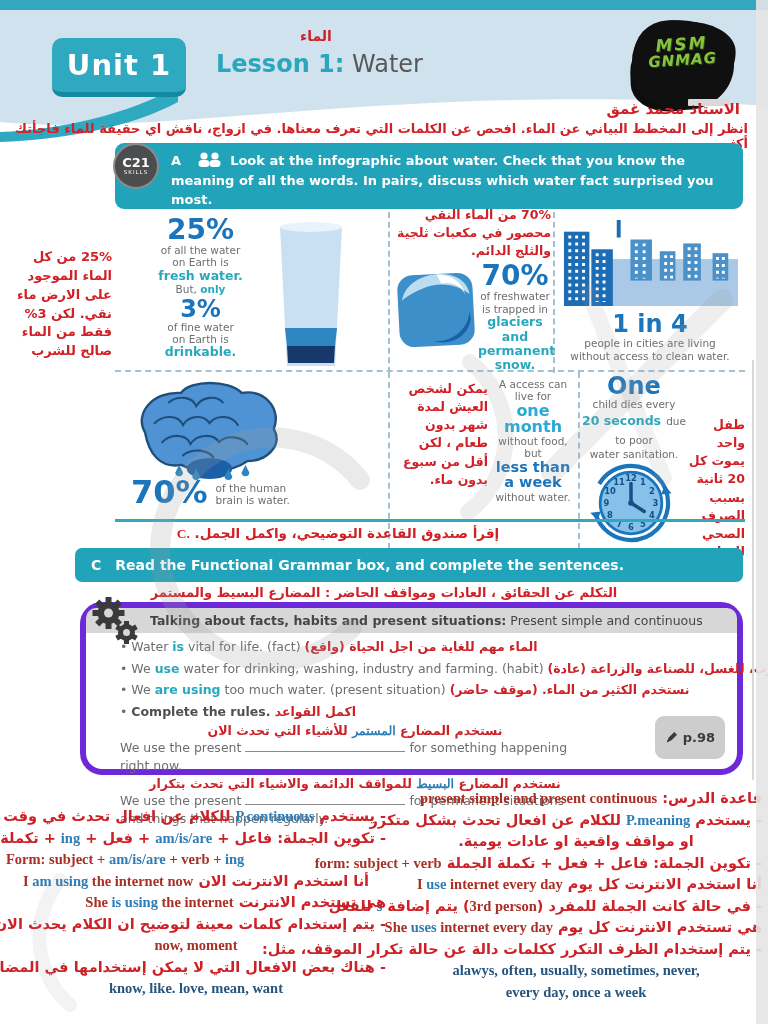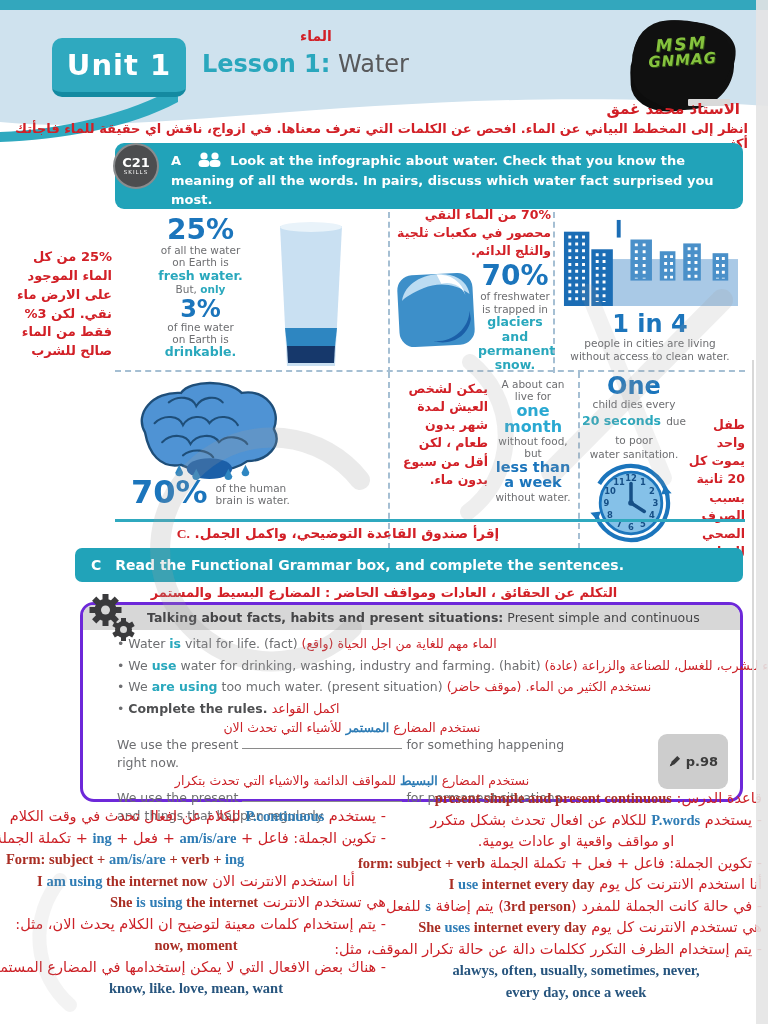--- a/index.html
+++ b/index.html
@@ -8,21 +8,21 @@
   [dir="rtl"]{unicode-bidi:embed;}
 
   
   .top-strip{position:absolute;left:0;top:0;width:768px;height:10px;background:#33a7bd;}
   .header-band{position:absolute;left:0;top:10px;width:768px;height:138px;background:#cfe2ee;overflow:hidden;}
   .header-swoosh{position:absolute;left:0;top:0;width:768px;height:138px;}
   .unit-tab{position:absolute;left:52px;top:28px;width:134px;height:54px;background:#2fa9bf;
             border-radius:10px;border-bottom:5px solid #148aa1;display:flex;align-items:center;justify-content:center;}
   .unit-tab span{color:#fff;font-size:29px;font-weight:800;letter-spacing:1px;}
   .lesson-ar{position:absolute;left:300px;top:28px;color:#d22027;font-weight:bold;font-size:14px;}
-  .lesson-line{position:absolute;left:202px;top:50px;font-size:24px;}
+  .lesson-line{position:absolute;left:216px;top:50px;font-size:24px;}
   .lesson-label{color:#2aa7bd;font-weight:800;}
   .lesson-title{color:#58595b;}
   .logo{position:absolute;left:628px;top:8px;width:108px;height:92px;}
   .logo-blob{position:absolute;left:4px;top:2px;width:100px;height:86px;background:#101010;
              border-radius:42% 58% 55% 45%/50% 45% 60% 40%;transform:rotate(-2deg);
              box-shadow:6px 8px 0 -4px #101010,-7px 10px 0 -5px #0d0d0d,10px -4px 0 -6px #111,-4px -6px 0 -6px #111;}
   .logo-text{position:absolute;left:0;top:18px;width:108px;text-align:center;transform:rotate(-4deg);
              color:#86c33e;font-weight:800;font-style:italic;line-height:1.0;text-shadow:1px 1px 0 #2c4d12;}
   .logo-t1{font-size:17px;letter-spacing:2px;}
   .logo-t2{font-size:15px;letter-spacing:1px;}
@@ -78,40 +78,40 @@
   .m3{position:absolute;left:2px;top:442px;width:108px;font-size:13px;}
 
   
   .teal-rule{position:absolute;left:115px;top:519px;width:630px;height:3px;background:#2fa9bf;}
   .c-ar-line{position:absolute;left:0;top:525px;width:676px;text-align:center;color:#d22027;font-weight:bold;font-size:13.5px;}
   .c-ar-line .cdot{font-family:"Liberation Serif",serif;}
   .section-c{position:absolute;left:75px;top:548px;width:668px;height:34px;background:#21a3b9;border-radius:7px;
              color:#fff;font-weight:bold;font-size:14px;display:flex;align-items:center;padding-left:16px;box-sizing:border-box;}
   .section-c .c-letter{margin-right:14px;font-weight:800;}
   .gram-ar-title{position:absolute;left:0;top:585px;width:768px;text-align:center;color:#d22027;font-weight:bold;font-size:13px;}
-  .gram-box{position:absolute;left:80px;top:602px;width:663px;height:200px;background:#fff;border:3px solid #6d28d9;
-            border-radius:14px;box-sizing:border-box;}
+  .gram-box{position:absolute;left:80px;top:602px;width:663px;height:173px;background:#fff;border:6px solid #6d28d9;
+            border-radius:22px;box-sizing:border-box;}
   .gram-head{height:25px;background:#d7d7d7;border-radius:10px 10px 0 0;line-height:25px;padding-left:64px;
              font-size:12.5px;color:#454547;}
   .gram-head b{font-weight:800;}
   .gears{position:absolute;left:4px;top:-13px;}
   .gram-body{padding:3px 12px 0 34px;}
   .gb .seg{font-size:12.5px;}
   .gb{line-height:1.52;}
   .rules{width:470px;color:#6d6e71;font-size:12.5px;line-height:1.45;margin-top:1px;}
   .rule-ar{text-align:center;font-size:12.5px;line-height:1.3;}
   .blank{display:inline-block;width:160px;border-bottom:1.5px solid #8a8a8a;height:11px;margin:0 4px;}
-  .pbadge{position:absolute;right:12px;bottom:10px;background:#cdcdcd;border-radius:9px;padding:20px 10px;
+  .pbadge{position:absolute;right:12px;bottom:10px;background:#cdcdcd;border-radius:9px;padding:14px 10px;
           font-size:13px;font-weight:bold;color:#3b3b3b;display:flex;align-items:center;gap:5px;}
 
   
   .notes-right{position:absolute;left:390px;top:788px;width:372px;}
   .notes-left{position:absolute;left:6px;top:806px;width:380px;}
   .note-line{font-size:14.5px;line-height:21.5px;white-space:nowrap;}
-  .seg-r{color:#cc2127;font-weight:normal;}
+  .seg-r{color:#cc2127;font-weight:bold;}
   .seg-rd{color:#a92e24;font-family:"Liberation Serif",serif;font-weight:bold;}
   .seg-b{color:#2e7cb5;font-family:"Liberation Serif",serif;font-weight:bold;}
   .seg-n{color:#27557e;font-family:"Liberation Serif",serif;font-weight:bold;}
   .seg-t{color:#29a8bd;font-weight:800;}
   .seg-g{color:#6d6e71;}
   .seg-db{color:#4f5052;font-weight:800;}
 
   
   .watermark{position:absolute;left:0;top:0;width:768px;height:1024px;pointer-events:none;}
   .edge-r{position:absolute;right:0;top:0;width:12px;height:1024px;background:#e4e4e4;opacity:.9;}
@@ -270,21 +270,21 @@
           <div>
             <div class="small">of the human</div>
             <div class="small">brain is water.</div>
           </div>
         </div>
       </div>
 
       <div class="cell vd cell-survival">
         <div class="ar-note surv-note" dir="rtl">يمكن لشخص العيش لمدة شهر بدون طعام ، لكن أقل من سبوع بدون ماء.</div>
         <div class="surv-text">
-          <div class="small">A about can</div>
+          <div class="small">A access can</div>
           <div class="small">live for</div>
           <div class="teal-hl">one</div>
           <div class="teal-hl">month</div>
           <div class="small">without food, but</div>
           <div class="blue-hl">less than</div>
           <div class="blue-hl">a week</div>
           <div class="small">without water.</div>
         </div>
       </div>
 
@@ -386,21 +386,21 @@
       <svg width="13" height="13" viewBox="0 0 14 14">
           <path d="M2 12 L4 7 L10 1 L13 4 L7 10 Z" fill="#3b3b3b"></path>
           <path d="M2 12 L4.5 11.3 L2.8 9.6 Z" fill="#3b3b3b"></path>
         </svg>
       <span>p.98</span>
     </div>
   </div>
 
   <div class="notes-right">
       <div class="note-line " dir="rtl" style="text-align: right;"><span class="seg seg-r">قاعدة الدرس: </span><span class="seg seg-rd">present simple and present continuous</span></div>
-      <div class="note-line " dir="rtl" style="text-align: right;"><span class="seg seg-r">- يستخدم </span><span class="seg seg-b">P.words</span><span class="seg seg-r"> للكلام عن افعال تحدث بشكل متكرر</span></div>
+      <div class="note-line " dir="rtl" style="text-align: right;"><span class="seg seg-r">- يستخدم </span><span class="seg seg-b">P.meaning</span><span class="seg seg-r"> للكلام عن افعال تحدث بشكل متكرر</span></div>
       <div class="note-line " dir="rtl" style="text-align: center;"><span class="seg seg-r">او مواقف واقعية او عادات يومية.</span></div>
       <div class="note-line " dir="rtl" style="text-align: right;"><span class="seg seg-r">- تكوين الجملة: فاعل + فعل + تكملة الجملة </span><span class="seg seg-rd">form: subject + verb</span></div>
       <div class="note-line " dir="rtl" style="text-align: right;"><span class="seg seg-r">أنا استخدم الانترنت كل يوم </span><span class="seg seg-rd">I </span><span class="seg seg-b">use</span><span class="seg seg-rd"> internet every day</span></div>
       <div class="note-line " dir="rtl" style="text-align: right;"><span class="seg seg-r">- في حالة كانت الجملة للمفرد (</span><span class="seg seg-rd">3rd person</span><span class="seg seg-r">) يتم إضافة </span><span class="seg seg-b">s</span><span class="seg seg-r"> للفعل</span></div>
       <div class="note-line " dir="rtl" style="text-align: right;"><span class="seg seg-r">هي تستخدم الانترنت كل يوم </span><span class="seg seg-rd">She </span><span class="seg seg-b">uses</span><span class="seg seg-rd"> internet every day</span></div>
       <div class="note-line " dir="rtl" style="text-align: right;"><span class="seg seg-r">- يتم إستخدام الظرف التكرر ككلمات دالة عن حالة تكرار الموقف، مثل:</span></div>
       <div class="note-line " dir="ltr" style="text-align: center;"><span class="seg seg-n">alawys, often, usually, sometimes, never,</span></div>
       <div class="note-line " dir="ltr" style="text-align: center;"><span class="seg seg-n">every day, once a week</span></div>
     </div>
   <div class="notes-left">

